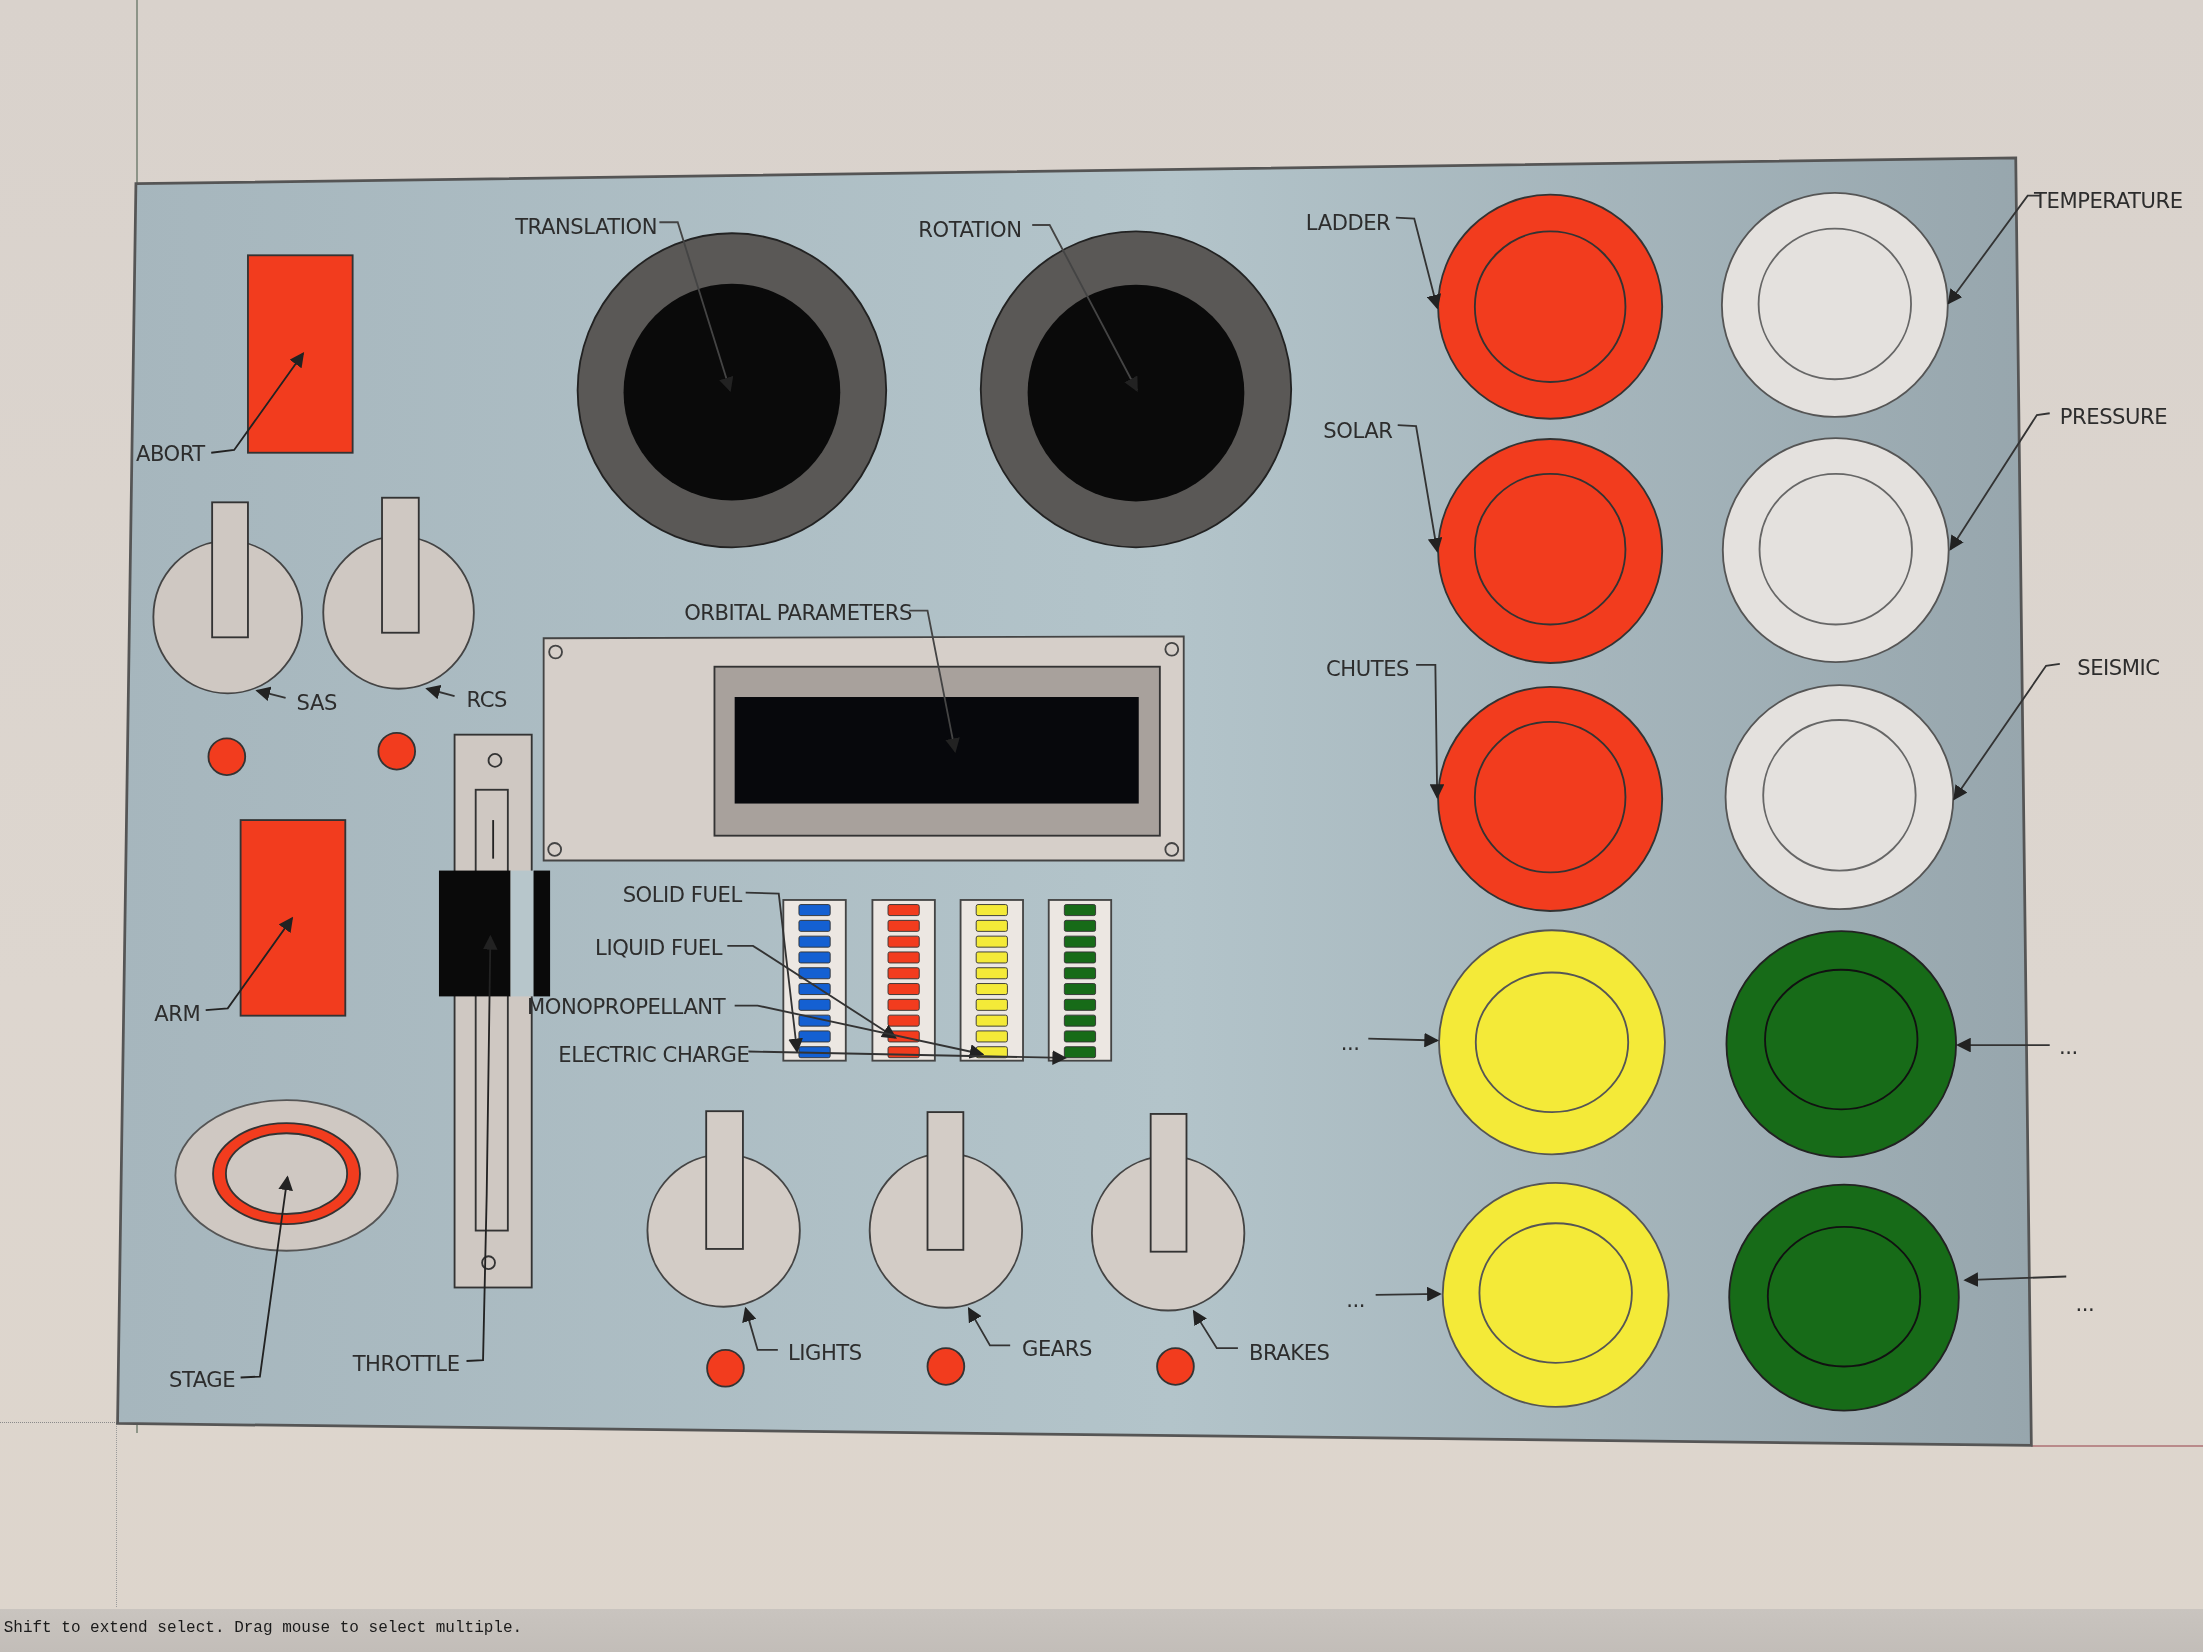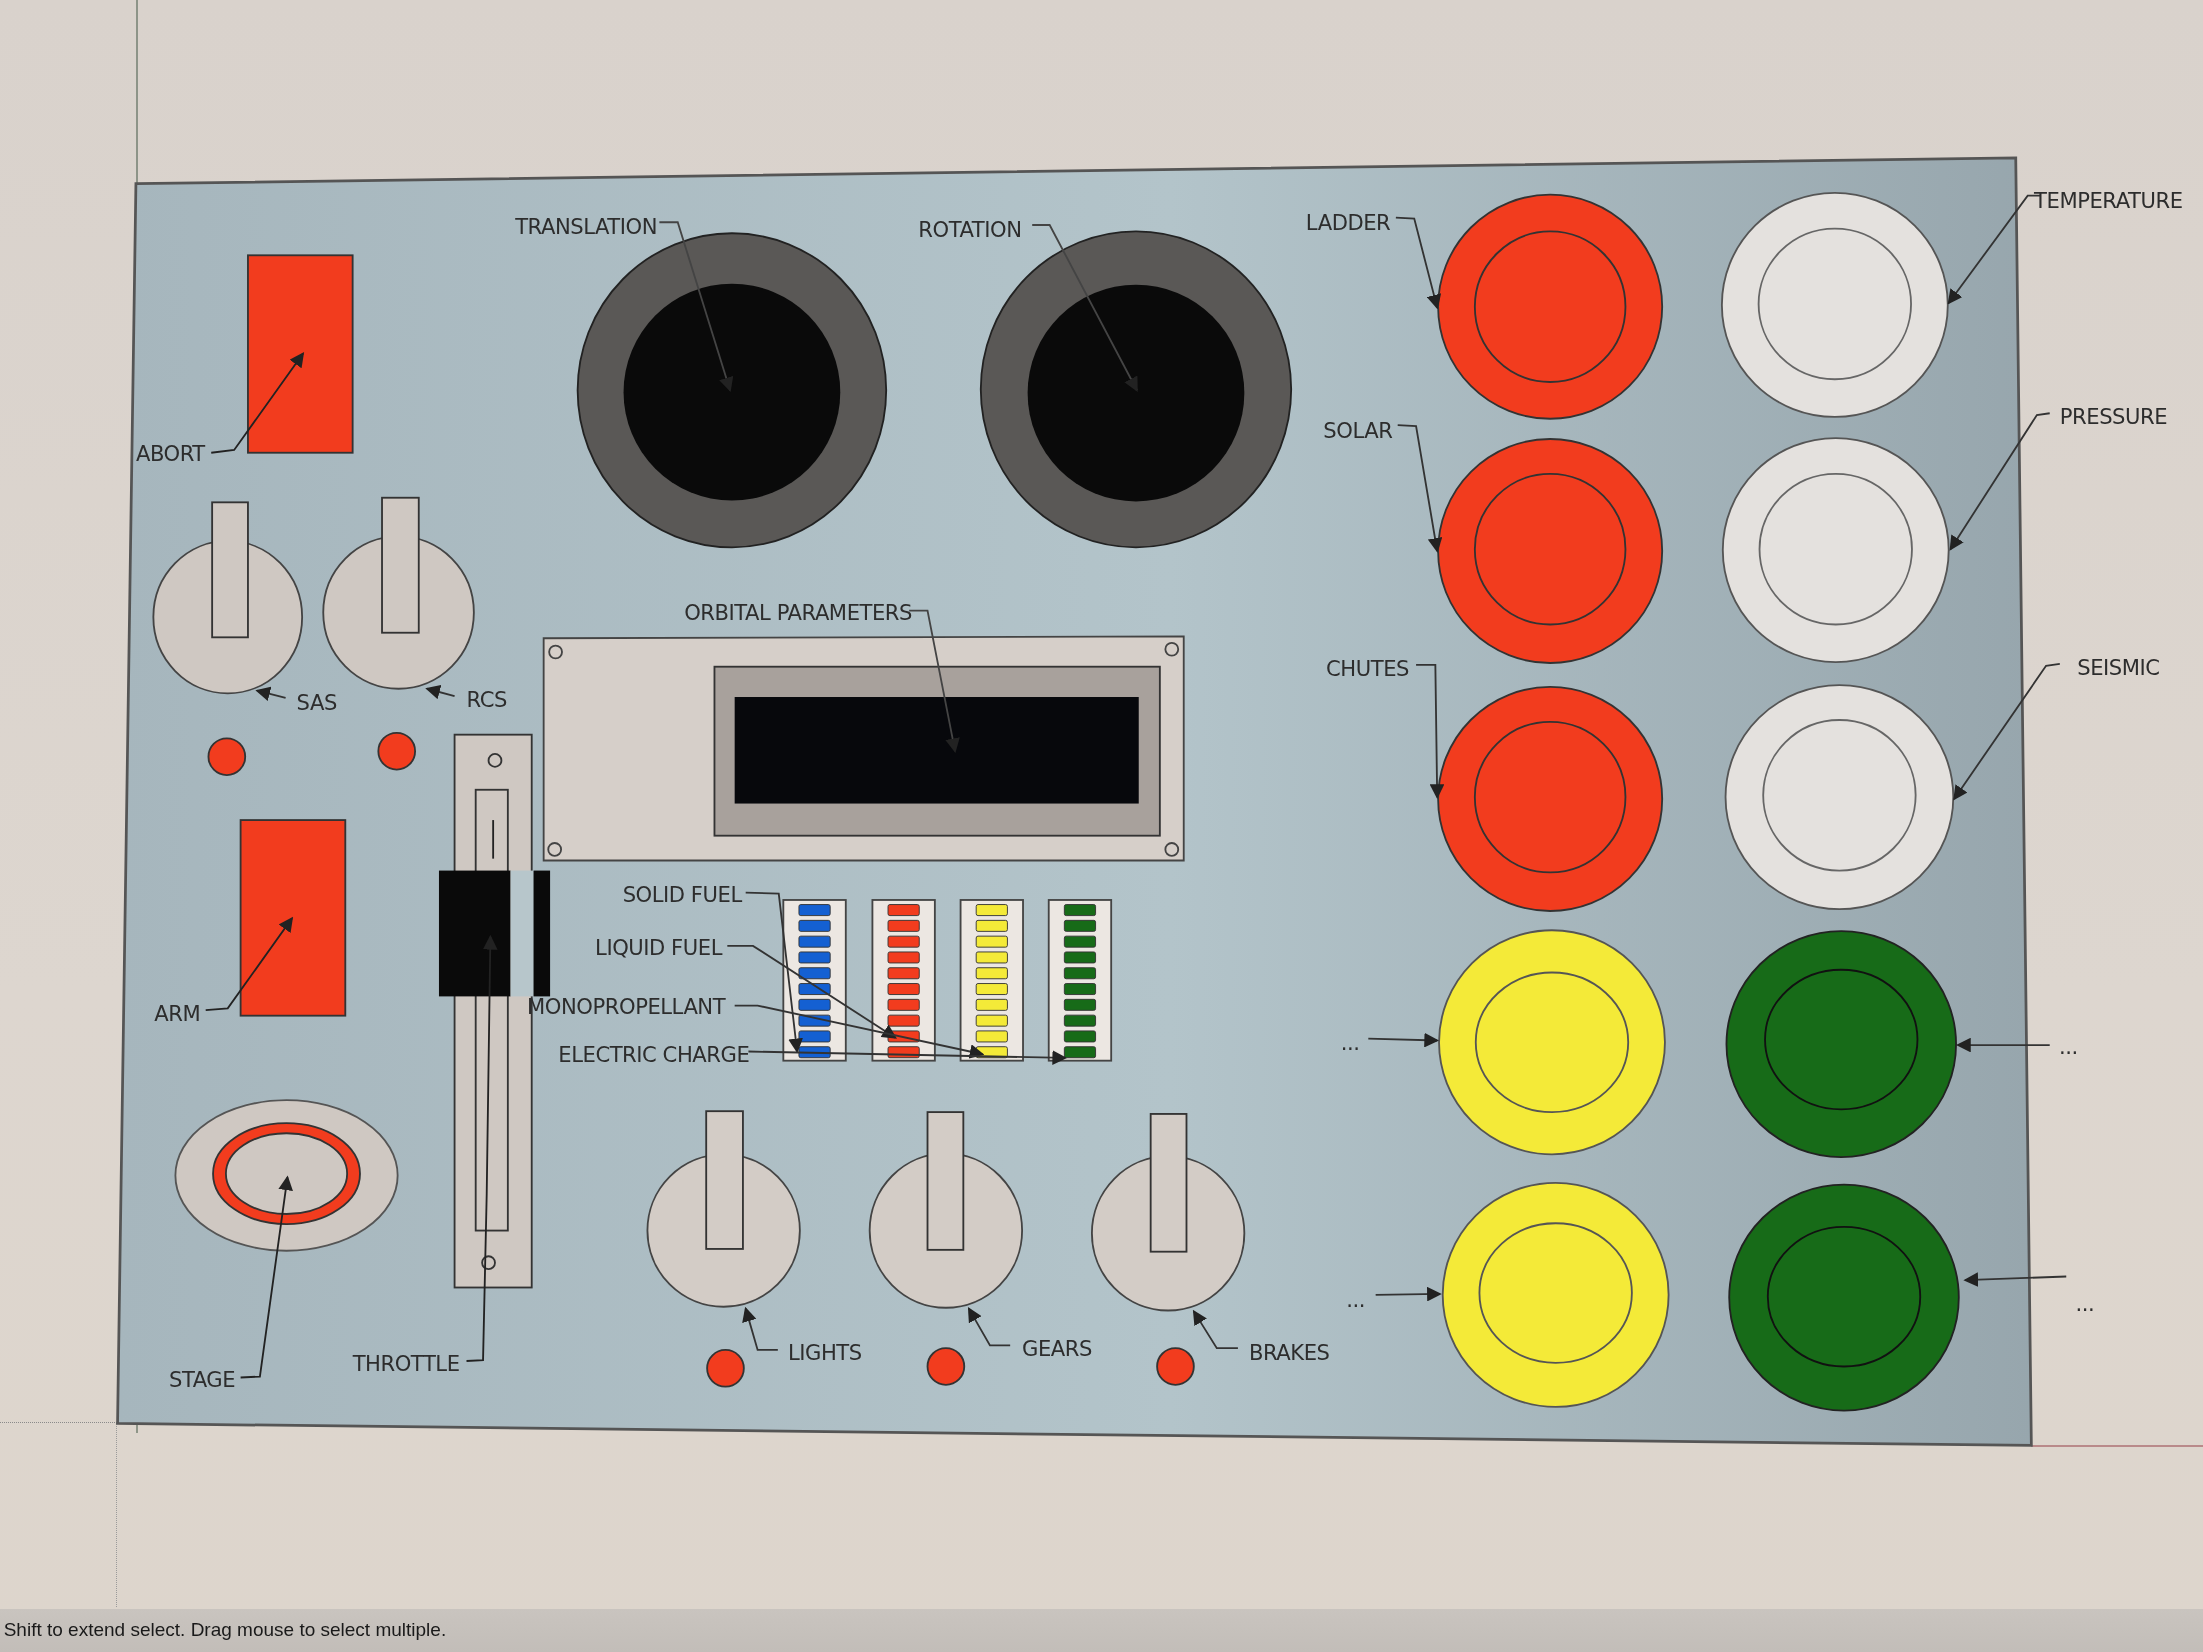--- a/index.html
+++ b/index.html
@@ -7,22 +7,22 @@
        background:linear-gradient(180deg,#d9d2cc 0%,#ddd6cf 60%,#ddd5cc 100%);
        font-family:"DejaVu Sans",sans-serif;}
   .left-rule{position:absolute;left:136px;top:0;width:1.8px;height:1433px;background:#5a6a5a;opacity:.6;}
   .dotted-rule{position:absolute;left:0;top:1422px;width:119px;border-top:1.8px dotted #8a8a8a;}
   .dotted-v{position:absolute;left:116px;top:1423px;height:184px;border-left:1.8px dotted #9a9a9a;}
   .right-rule{position:absolute;left:2031px;top:1445px;width:173px;height:1.8px;background:#b98a8a;}
   #canvas{position:absolute;left:0;top:0;width:2204px;height:1653px;}
   .lbl{font-family:"DejaVu Sans",sans-serif;font-size:23px;fill:#2d2d2d;letter-spacing:-0.5px;}
   .statusbar{position:absolute;left:0;top:1609px;width:2204px;height:44px;
              background:linear-gradient(180deg,#c9c4bf,#c2bdb8);}
-  .status-text{position:absolute;left:3.7px;top:1619px;font-family:Liberation Sans, sans-serif;
-               font-size:19px;color:#1a1a1a;}
+  .status-text{position:absolute;left:3.7px;top:1619px;font-family:Liberation Mono, monospace;
+               font-size:16px;color:#1a1a1a;}
 </style>
 </head>
 <body>
 
 <div class="left-rule"></div>
 <div class="dotted-rule"></div>
 <div class="dotted-v"></div>
 <div class="right-rule"></div>
 
 <svg id="canvas" viewBox="0 0 2400 1800" xmlns="http://www.w3.org/2000/svg">

